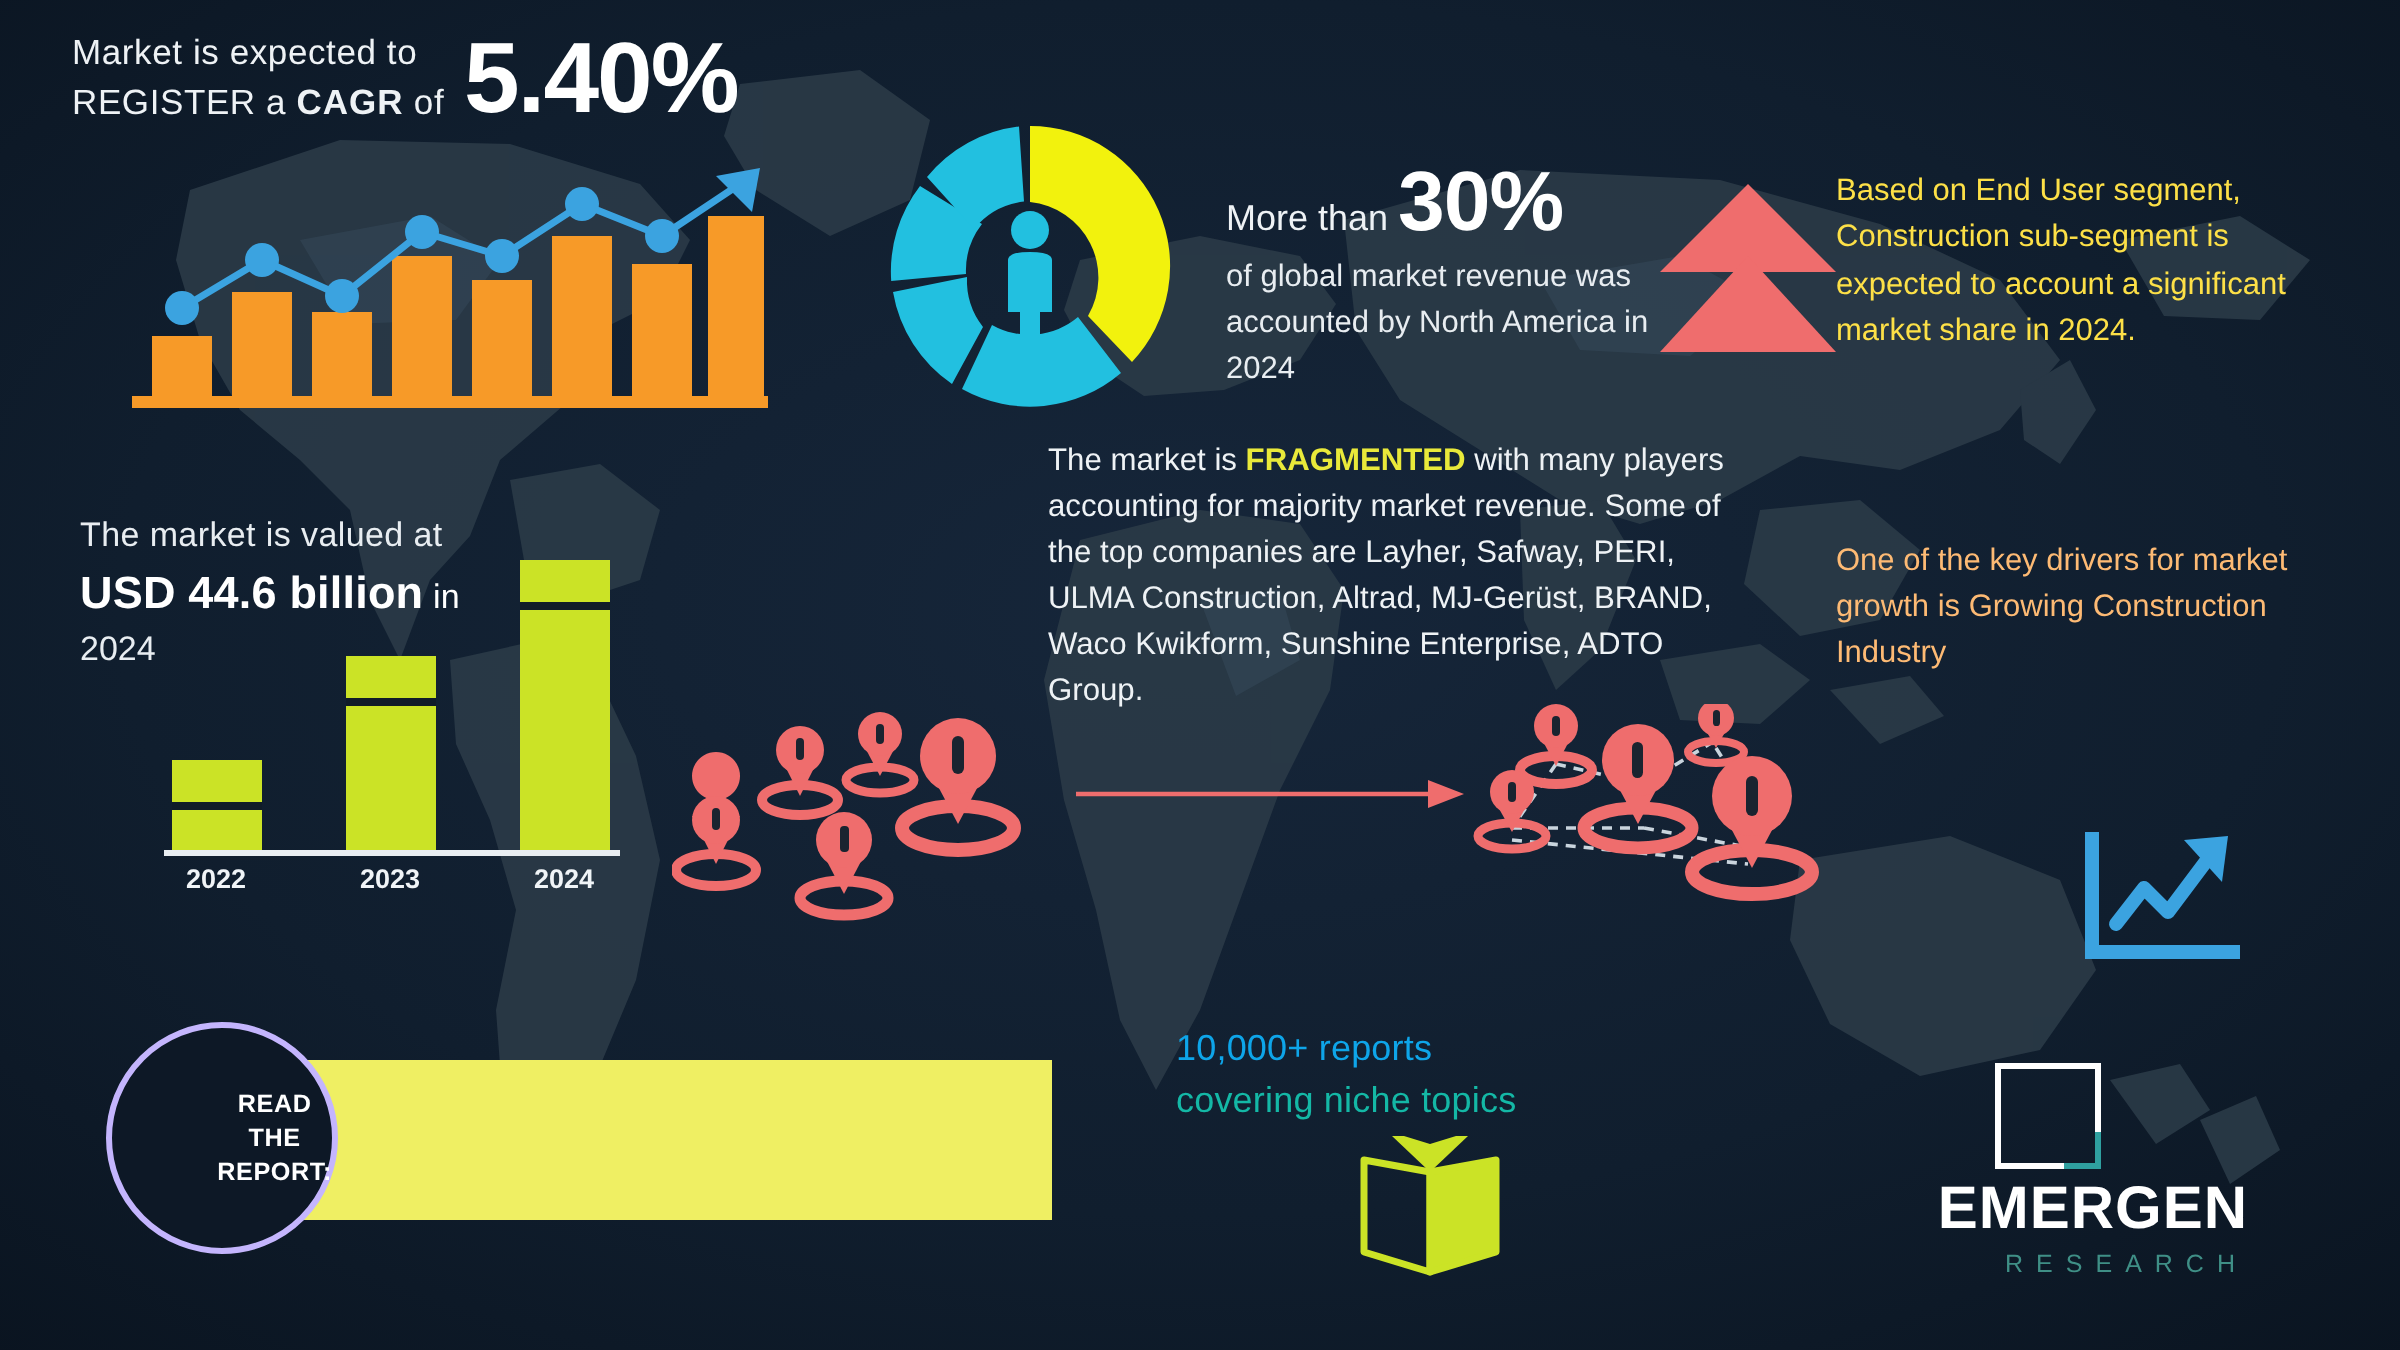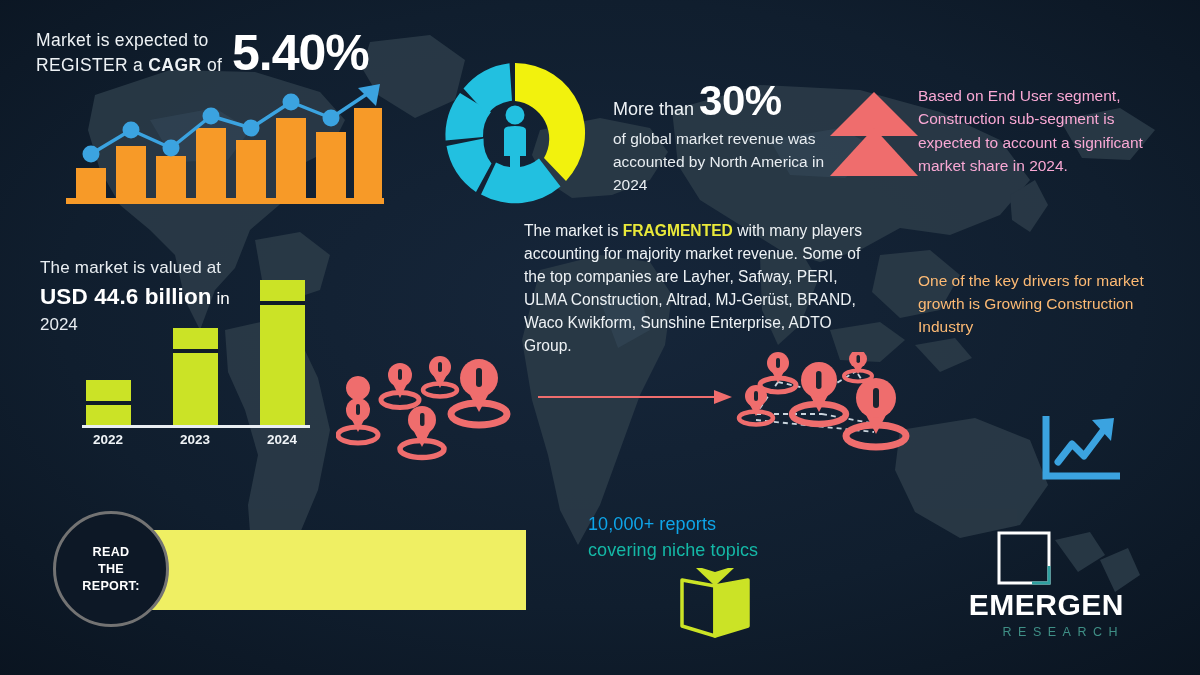--- a/index.html
+++ b/index.html
@@ -12,21 +12,21 @@
   }
   #stage { position:absolute; inset:0; width:1200px; height:675px; overflow:hidden; }
 
   
   #mapbg { position:absolute; inset:0; z-index:0; }
 
   
   .abs { position:absolute; z-index:5; }
 
   
-  #cagr-block { left:36px; top:28px; width:420px; }
+  #cagr-block { left:36px; top:14px; width:420px; }
   #cagr-text {
     display:inline-block; vertical-align:middle;
     font-size:17.5px; line-height:1.42; letter-spacing:.3px;
     color:#eef2f5; width:190px;
   }
   #cagr-text b { font-weight:bold; letter-spacing:.5px; }
   #cagr-value {
     display:inline-block; vertical-align:middle;
     font-size:50px; font-weight:bold; letter-spacing:-1px;
     color:#ffffff; line-height:1; margin-left:6px;
@@ -57,40 +57,40 @@
   #pct-body { font-size:15.5px; line-height:1.47; color:#e8edf1; }
 
   
   #frag-block { left:524px; top:220px; width:350px; font-size:15.6px; line-height:1.47; color:#eef2f5; }
   #frag-block .hl { color:#e9e93a; font-weight:bold; }
 
   
   #uparrows { left:828px; top:88px; }
 
   
-  #enduser { left:918px; top:84px; width:262px; font-size:15.5px; line-height:1.5; color:#f9a8d4; }
+  #enduser { left:918px; top:84px; width:262px; font-size:15.5px; line-height:1.5; color:#fde047; }
 
   
   #driver { left:918px; top:270px; width:240px; font-size:15.5px; line-height:1.48; color:#fdba74; }
 
   
   #pins-left { left:336px; top:352px; }
   #pins-right { left:726px; top:352px; }
   #flow-arrow { left:538px; top:388px; }
 
   
   #banner { left:140px; top:530px; width:386px; height:80px; background:#efef63; }
   #banner-inner { position:absolute; left:160px; top:533px; width:360px; height:74px;
                   display:flex; flex-direction:column; justify-content:center; gap:9px; }
   #banner-title { font-size:14.2px; font-weight:bold; color:#15202b; letter-spacing:.45px; }
   #banner-years { font-size:13px; color:#26313c; letter-spacing:.3px; }
   #read-circle {
     left:53px; top:511px; width:116px; height:116px; border-radius:50%;
-    background:#0d1826; border:3px solid #737373;
-    display:flex; align-items:center; justify-content:center; z-index:7;
+    background:#0d1826; border:3px solid #c4b5fd;
+    display:flex; align-items:center; justify-content:flex-end; z-index:7;
   }
   #read-circle span {
     text-align:center; font-size:12.6px; font-weight:bold; color:#ffffff;
     line-height:1.35; letter-spacing:.3px;
   }
 
   
   #reports { left:588px; top:512px; width:240px; text-align:left; }
   #reports-l1 { font-size:18px; color:#0ea5e9; letter-spacing:.1px; line-height:1.42; }
   #reports-l2 { font-size:18px; color:#14b8a6; letter-spacing:.1px; line-height:1.42; }

